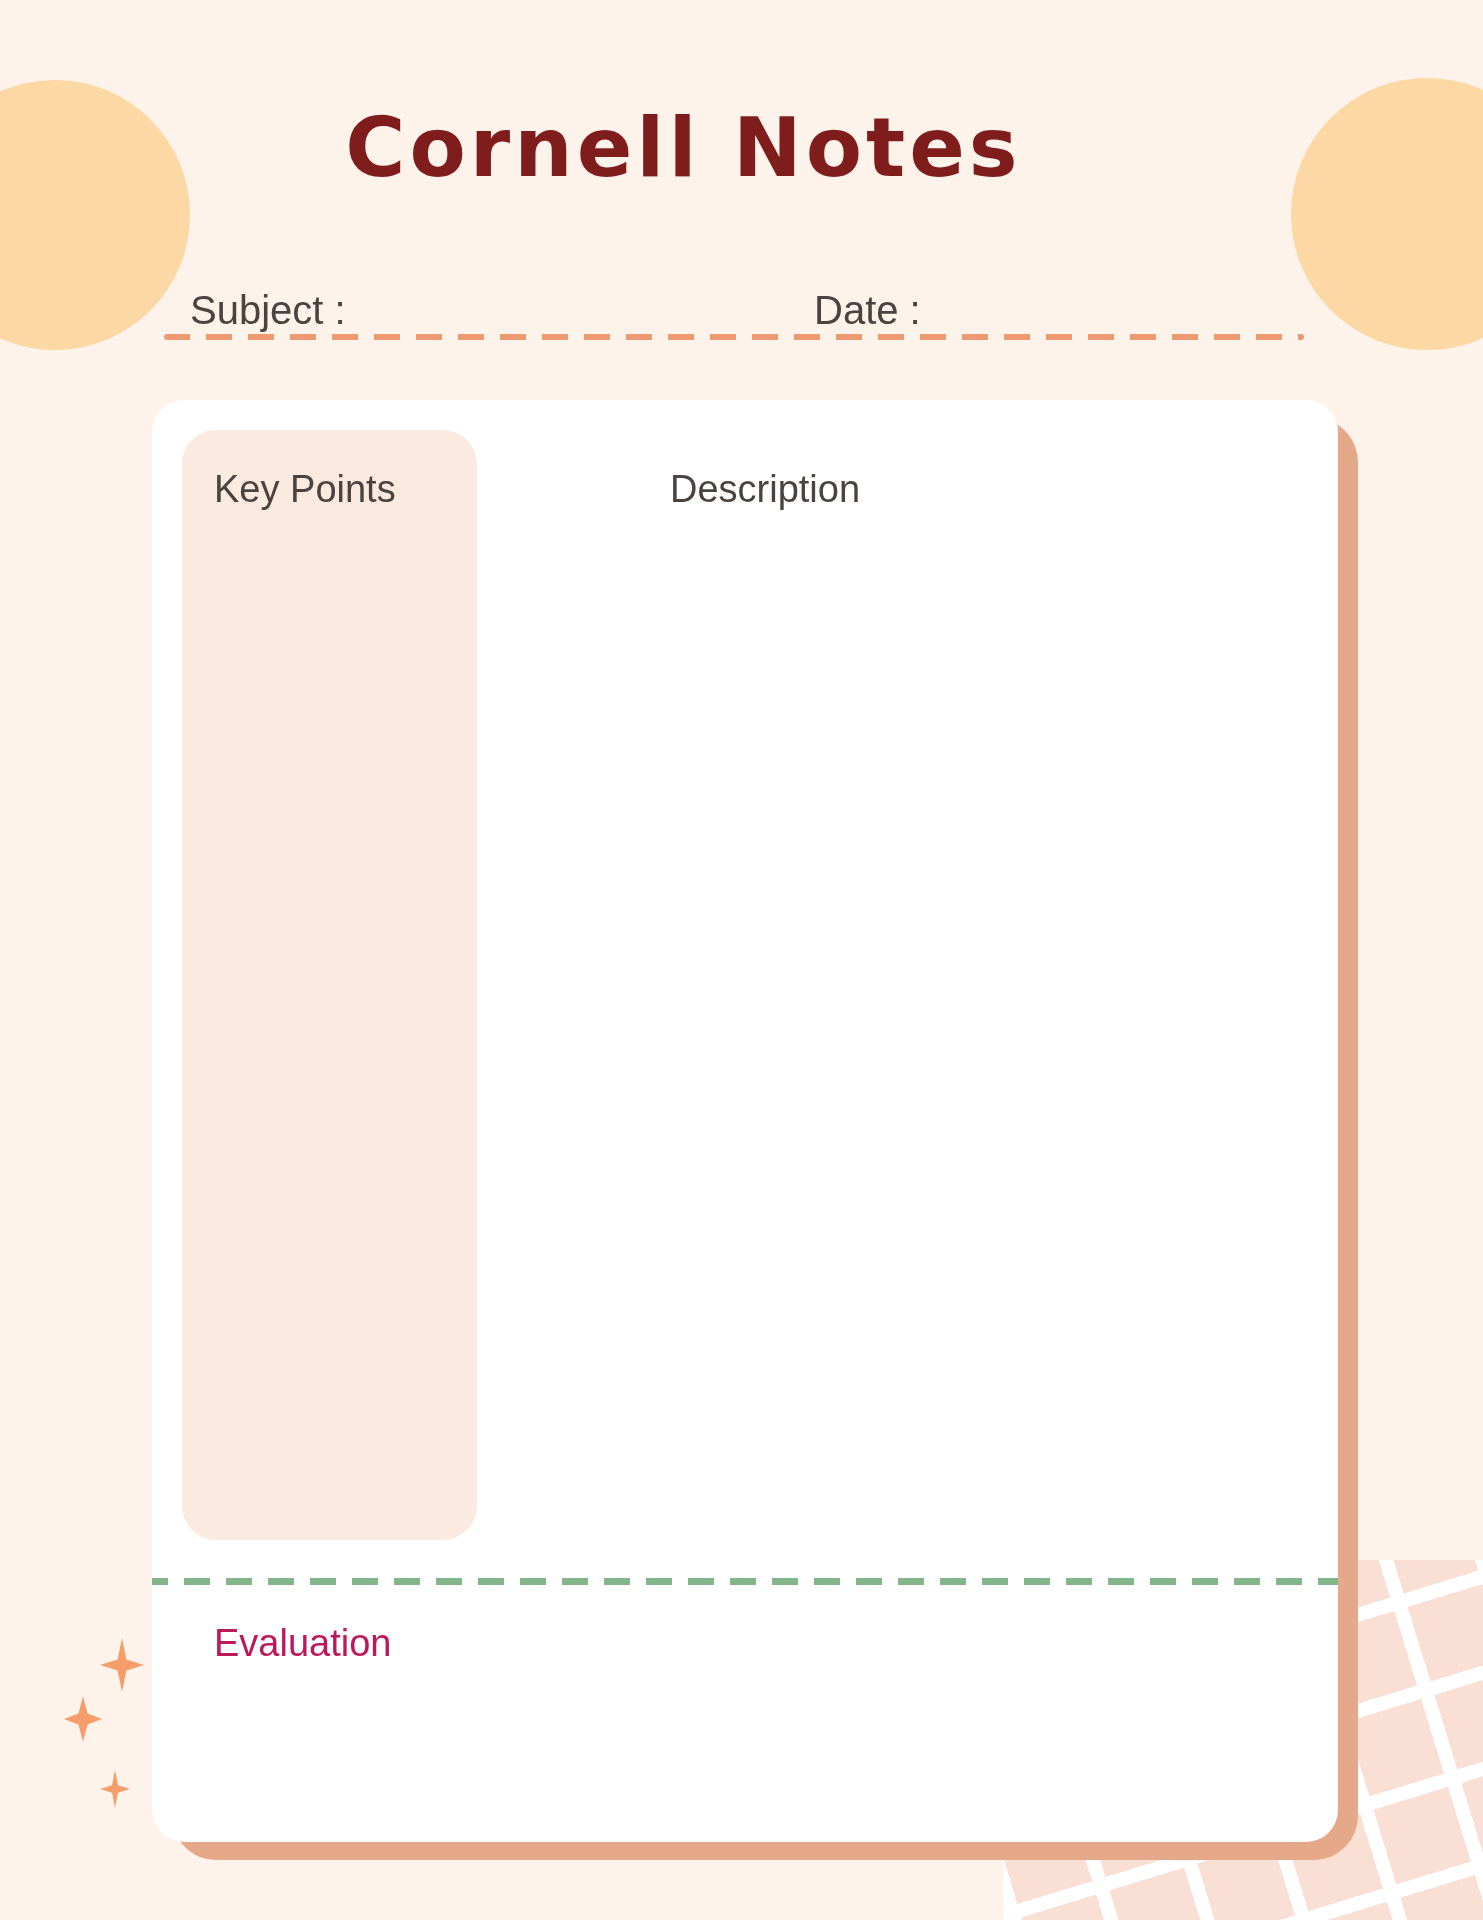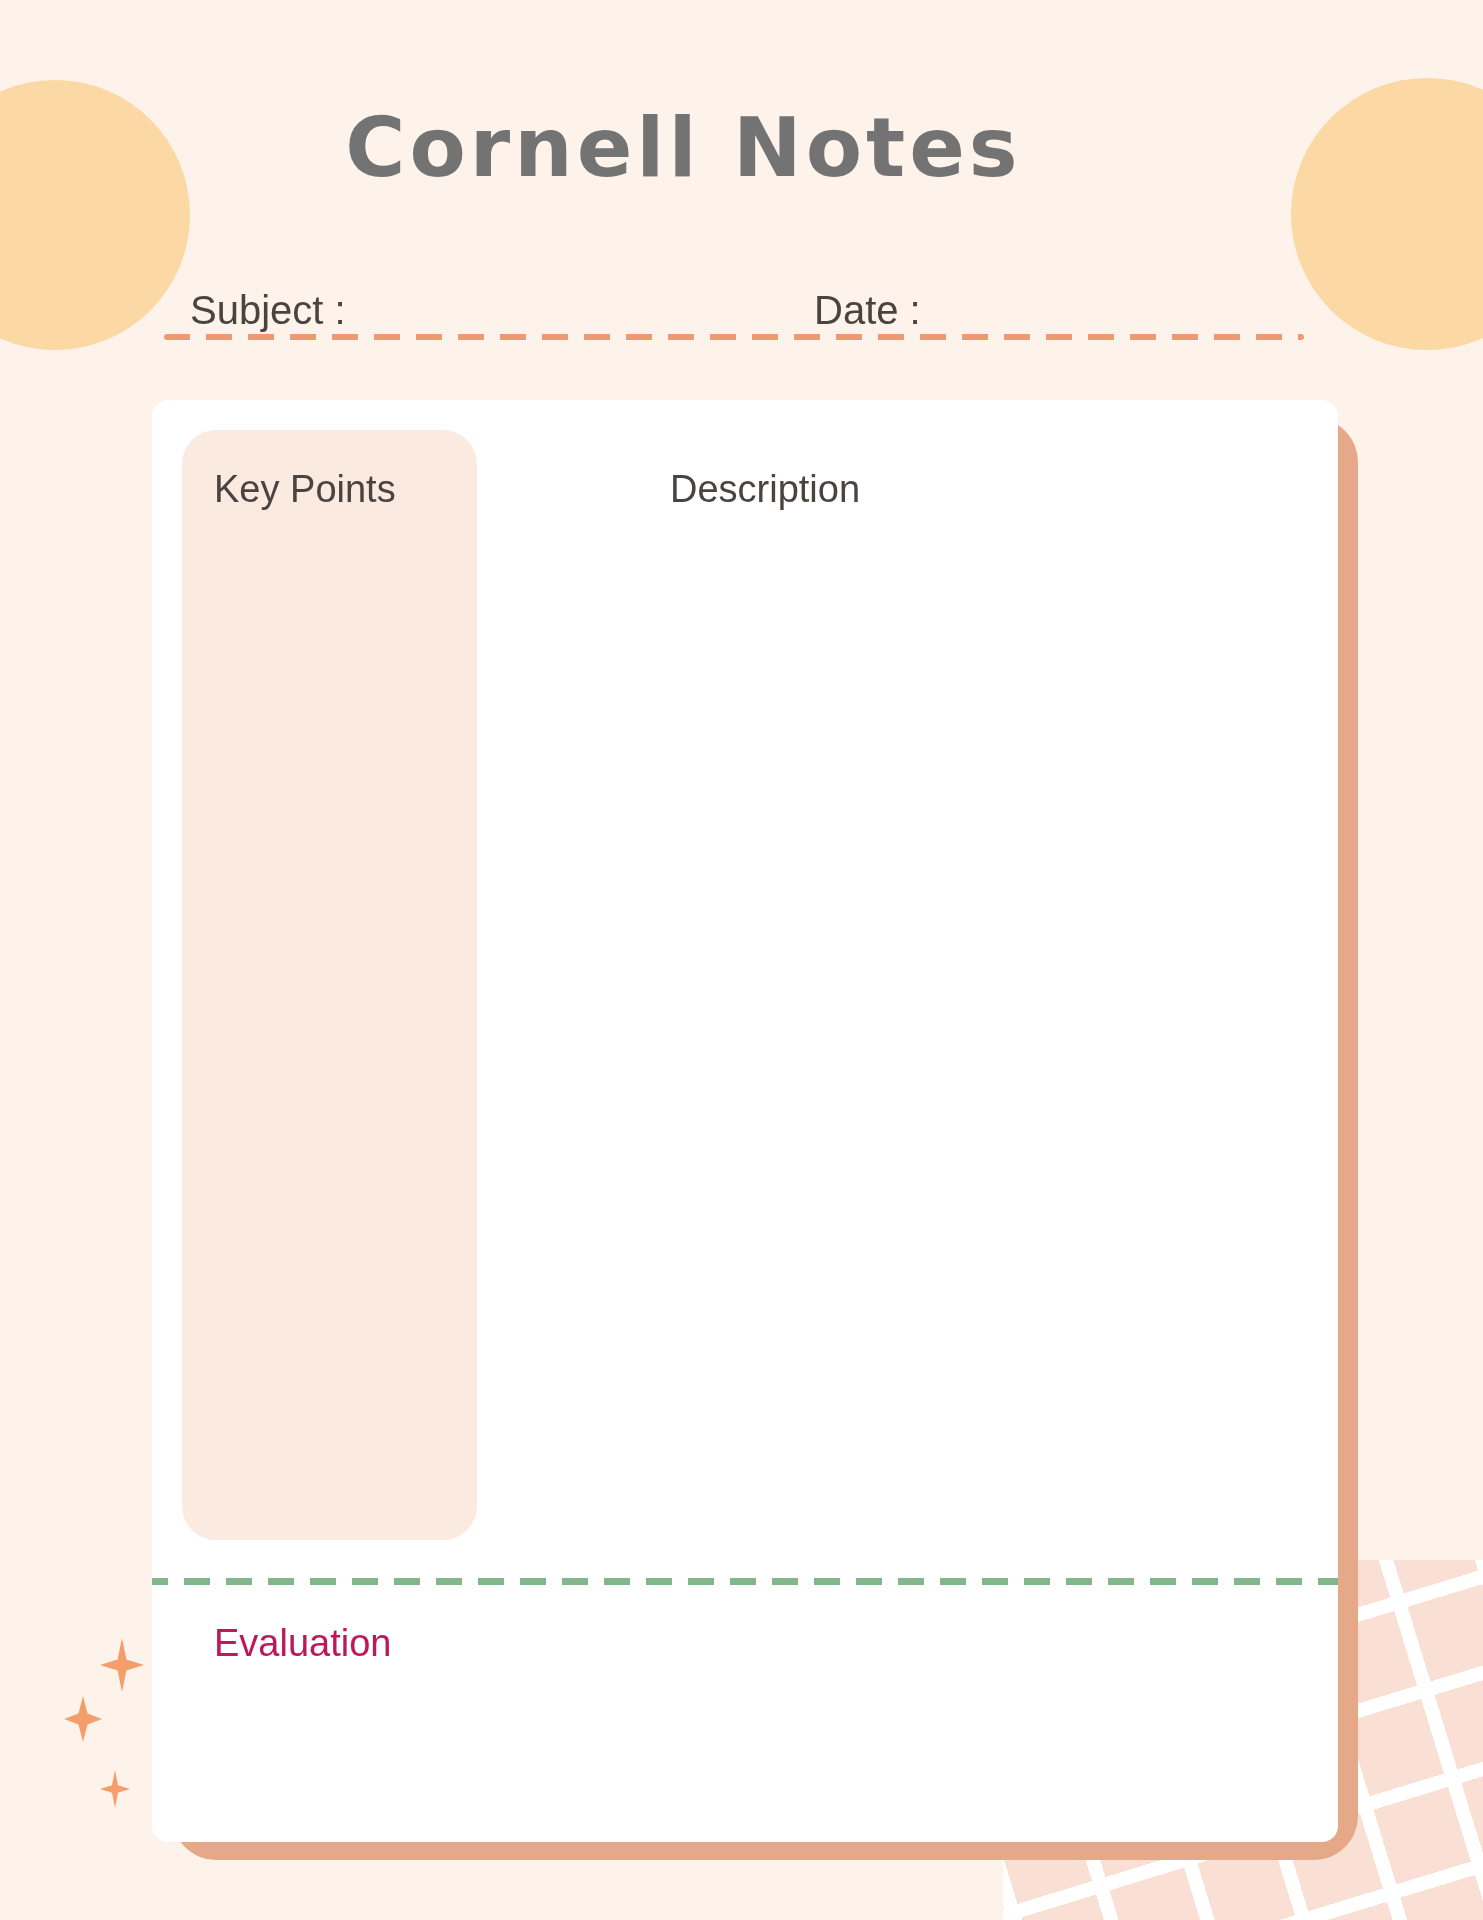--- a/index.html
+++ b/index.html
@@ -86,21 +86,21 @@
   .page-title {
     position: absolute;
     top: 100px;
     left: 0;
     width: 1367px;
     text-align: center;
     font-family: "DejaVu Sans", sans-serif;
     font-size: 82px;
     font-weight: bold;
     letter-spacing: 4px;
-    color: #737373;
+    color: #7f1d1d;
   }
 
   .meta-row {
     position: absolute;
     top: 288px;
     left: 164px;
     width: 1140px;
     height: 56px;
   }
   .meta-label {
@@ -137,21 +137,21 @@
     border-radius: 44px;
   }
 
   .card {
     position: absolute;
     left: 152px;
     top: 400px;
     width: 1186px;
     height: 1442px;
     background: #FFFFFF;
-    border-radius: 16px;
+    border-radius: 32px;
     overflow: hidden;
   }
 
   .key-points-panel {
     position: absolute;
     left: 30px;
     top: 30px;
     width: 295px;
     height: 1110px;
     background: #FBEADF;

